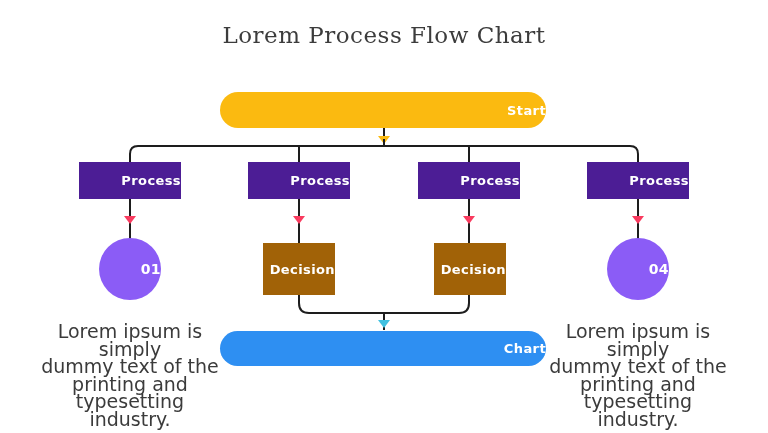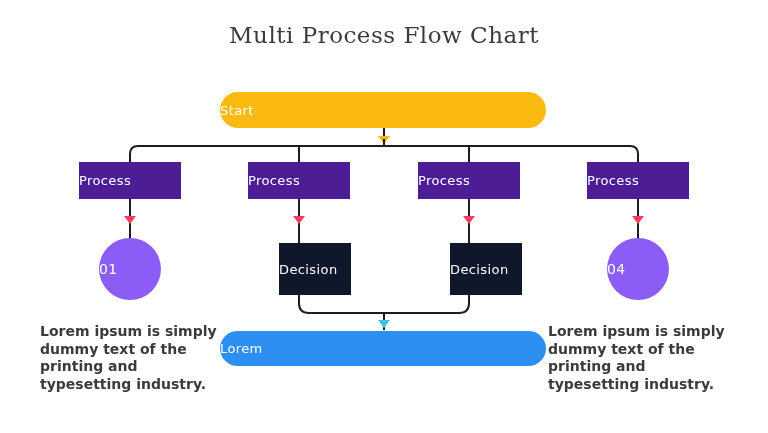--- a/index.html
+++ b/index.html
@@ -7,49 +7,49 @@
     position:relative;width:768px;height:433px;background:#ffffff;
     font-family:"DejaVu Sans","Liberation Sans",sans-serif;overflow:hidden;
   }
   .title{
     position:absolute;left:0;top:22px;width:768px;text-align:center;
     font-family:"DejaVu Serif","Liberation Serif",serif;
     font-size:23px;font-weight:400;color:#3c3c3c;letter-spacing:0.5px;
   }
   svg.connectors{position:absolute;left:0;top:0;}
   .node{
-    position:absolute;display:flex;align-items:center;justify-content:flex-start;
-    color:#ffffff;font-size:13px;letter-spacing:0.4px;box-sizing:border-box;
+    position:absolute;display:flex;align-items:center;justify-content:flex-end;
+    color:#ffffff;font-size:13px;letter-spacing:0.4px;box-sizing:border-box;font-weight:bold;
   }
   .pill-start{left:220px;top:92px;width:326px;height:36px;border-radius:18px;background:#FBBA10;}
   .pill-finish{left:220px;top:331px;width:326px;height:35px;border-radius:17.5px;background:#2E8FF2;}
   .process{top:162px;width:102px;height:37px;background:#4c1d95;}
   .process.p1{left:79px;}
   .process.p2{left:248px;}
   .process.p3{left:418px;}
   .process.p4{left:587px;}
-  .decision{top:243px;width:72px;height:52px;background:#0f172a;margin-left:16px;}
+  .decision{top:243px;width:72px;height:52px;background:#a16207;}
   .decision.d1{left:263px;}
   .decision.d2{left:434px;}
   .circle{top:238px;width:62px;height:62px;border-radius:50%;background:#8b5cf6;font-size:14px;}
   .circle.c1{left:99px;}
   .circle.c2{left:607px;}
   .note{
-    position:absolute;top:323px;width:180px;
-    color:#3b3b3b;font-size:14px;line-height:17.5px;white-space:pre-line;font-weight:bold;
+    position:absolute;top:323px;width:180px;text-align:center;
+    color:#3b3b3b;font-size:19px;line-height:17.5px;white-space:pre-line;
   }
   .note.left{left:40px;}
   .note.right{left:548px;}
 </style>
 </head>
 <body>
 
 <div class="stage">
 
-  <div class="title">Multi Process Flow Chart</div>
+  <div class="title">Lorem Process Flow Chart</div>
 
   <svg class="connectors" width="768" height="433" viewBox="0 0 768 433">
 
     <g>
       <path d="M384 128 V136" stroke="#1d1d1d" stroke-width="2" fill="none"></path>
       <polygon points="378,136 390,136 384,144" fill="#FBBA10"></polygon>
     </g>
 
     <g>
       <path d="M130 162 V154 Q130 146 138 146 H630 Q638 146 638 154 V162" stroke="#1d1d1d" stroke-width="2" fill="none"></path>
@@ -102,21 +102,21 @@
   </div>
   <div class="node decision d2">
     <span>Decision</span>
   </div>
 
   <div class="node circle c2">
     <span>04</span>
   </div>
 
   <div class="node pill-finish">
-    <span>Lorem</span>
+    <span>Chart</span>
   </div>
 
   <div class="note left">Lorem ipsum is simply
 dummy text of the
 printing and
 typesetting industry.</div>
   <div class="note right">Lorem ipsum is simply
 dummy text of the
 printing and
 typesetting industry.</div>

